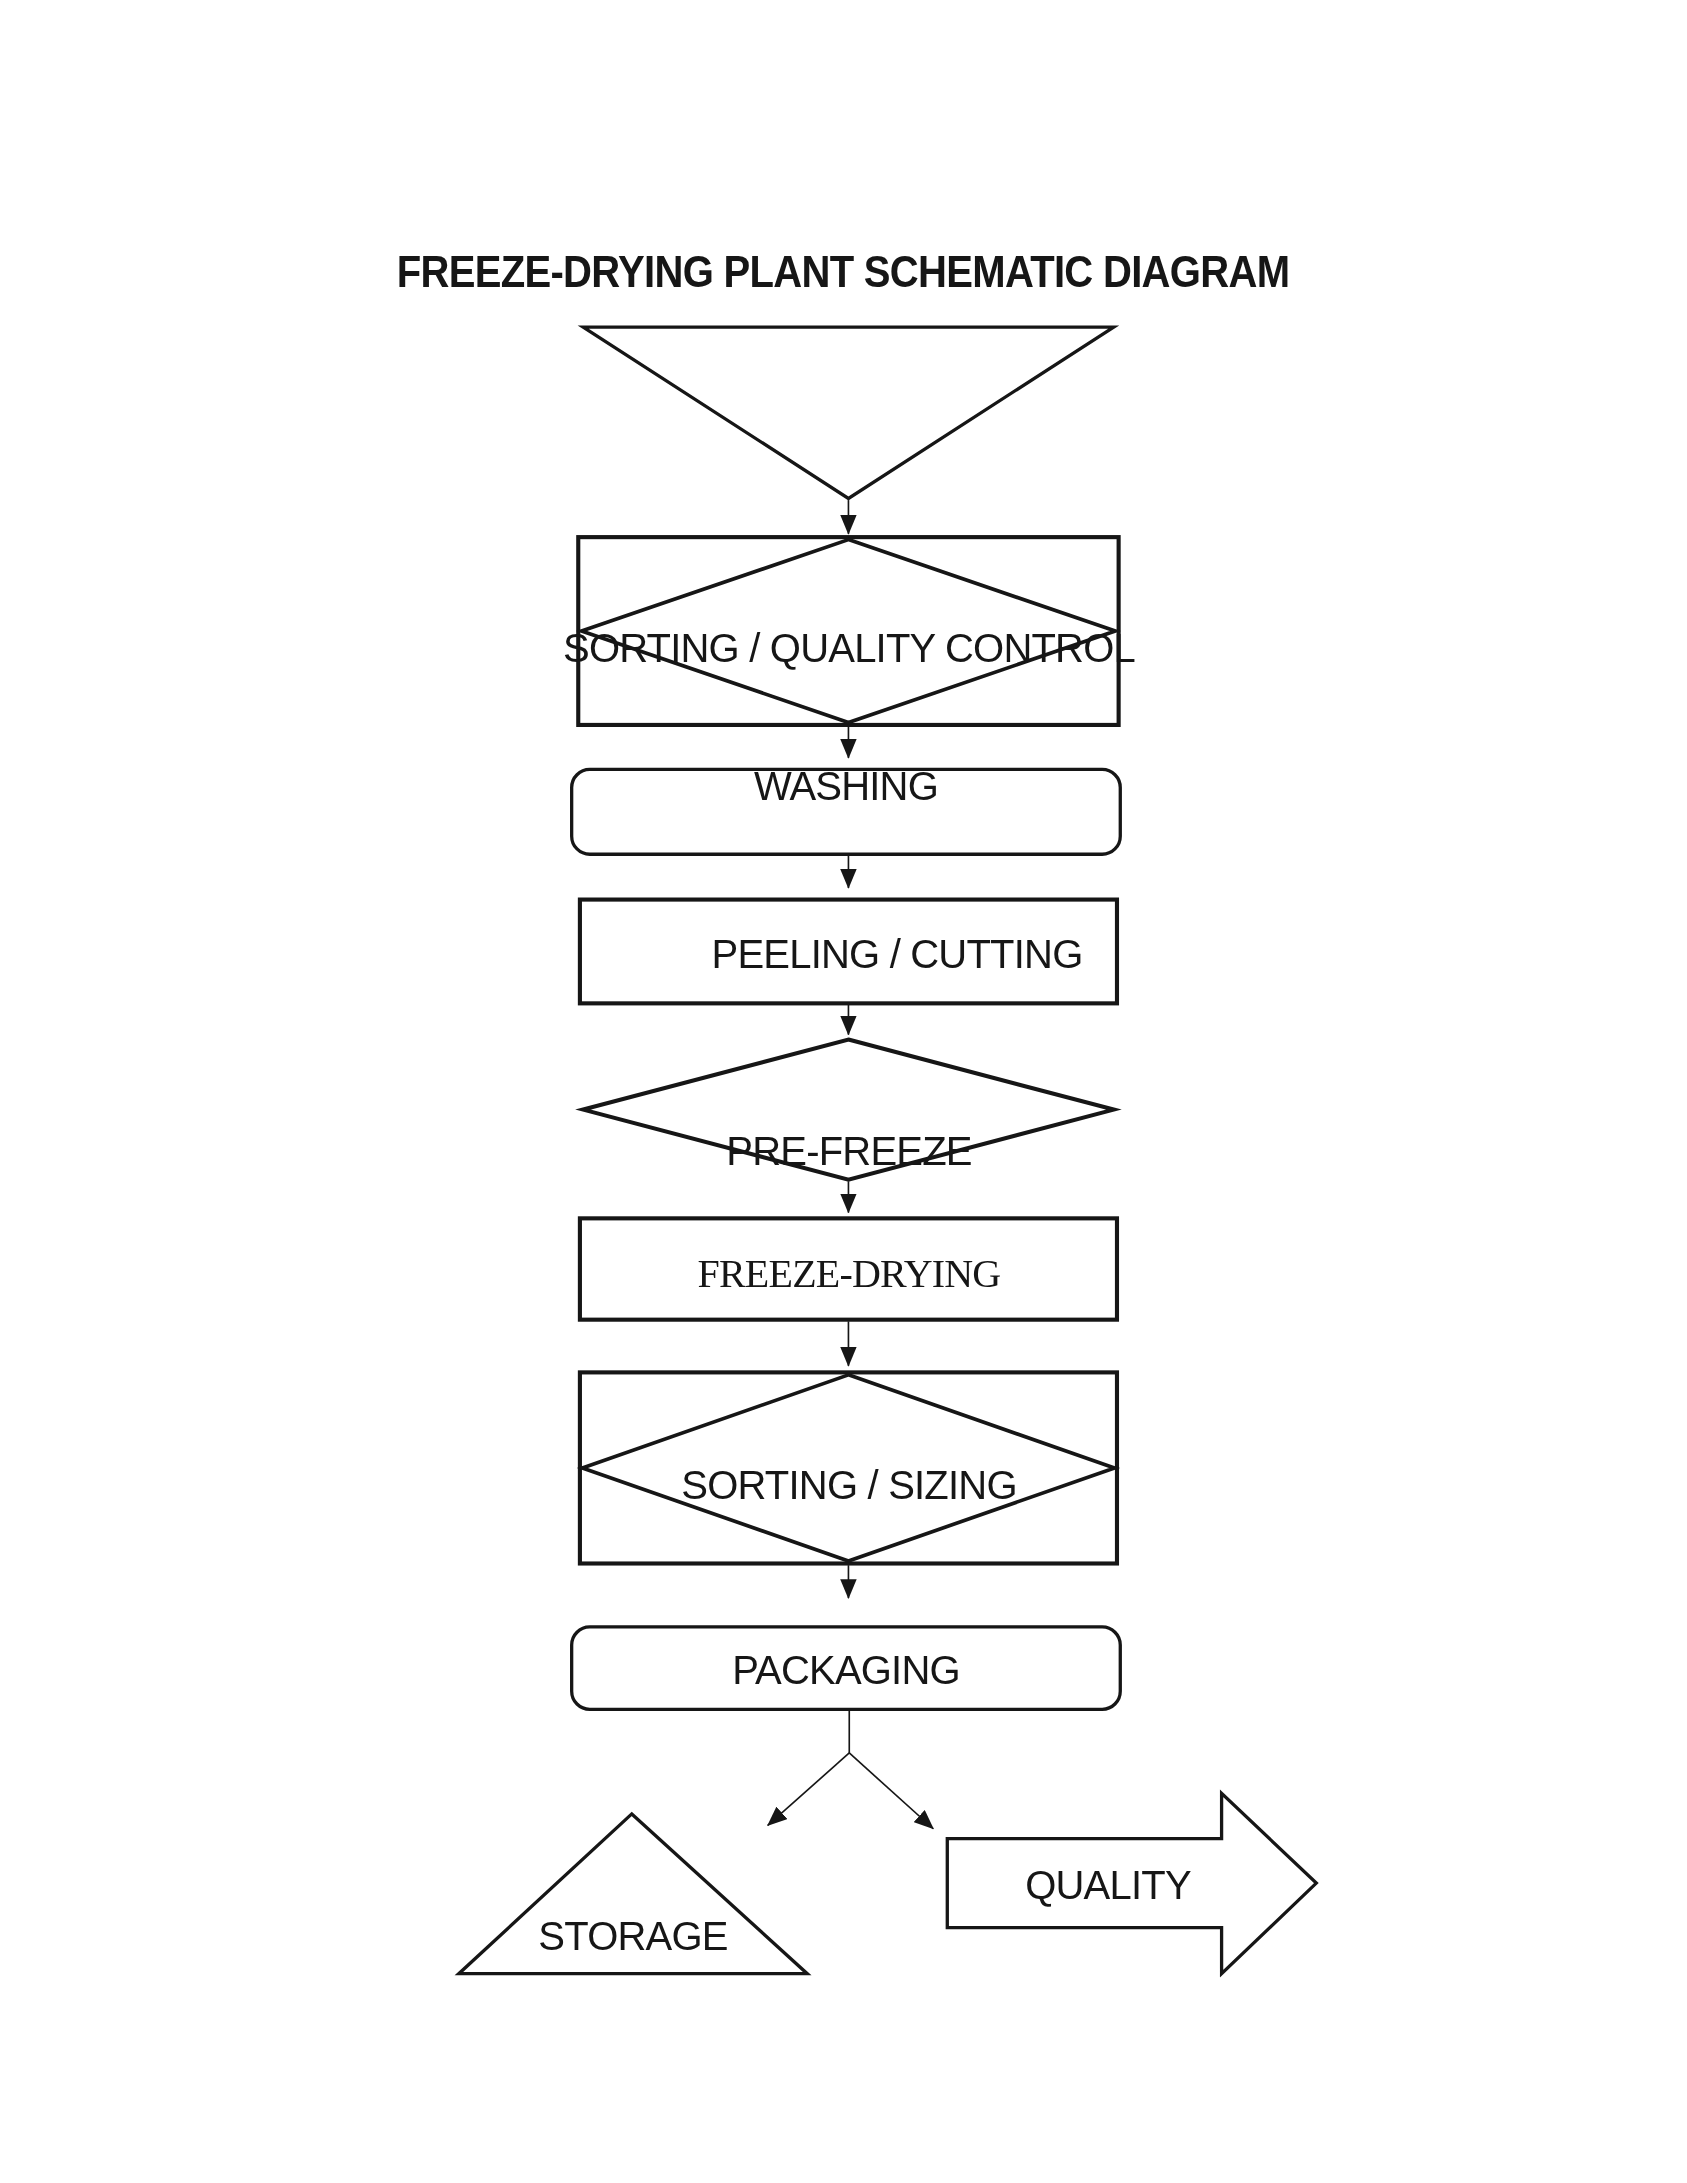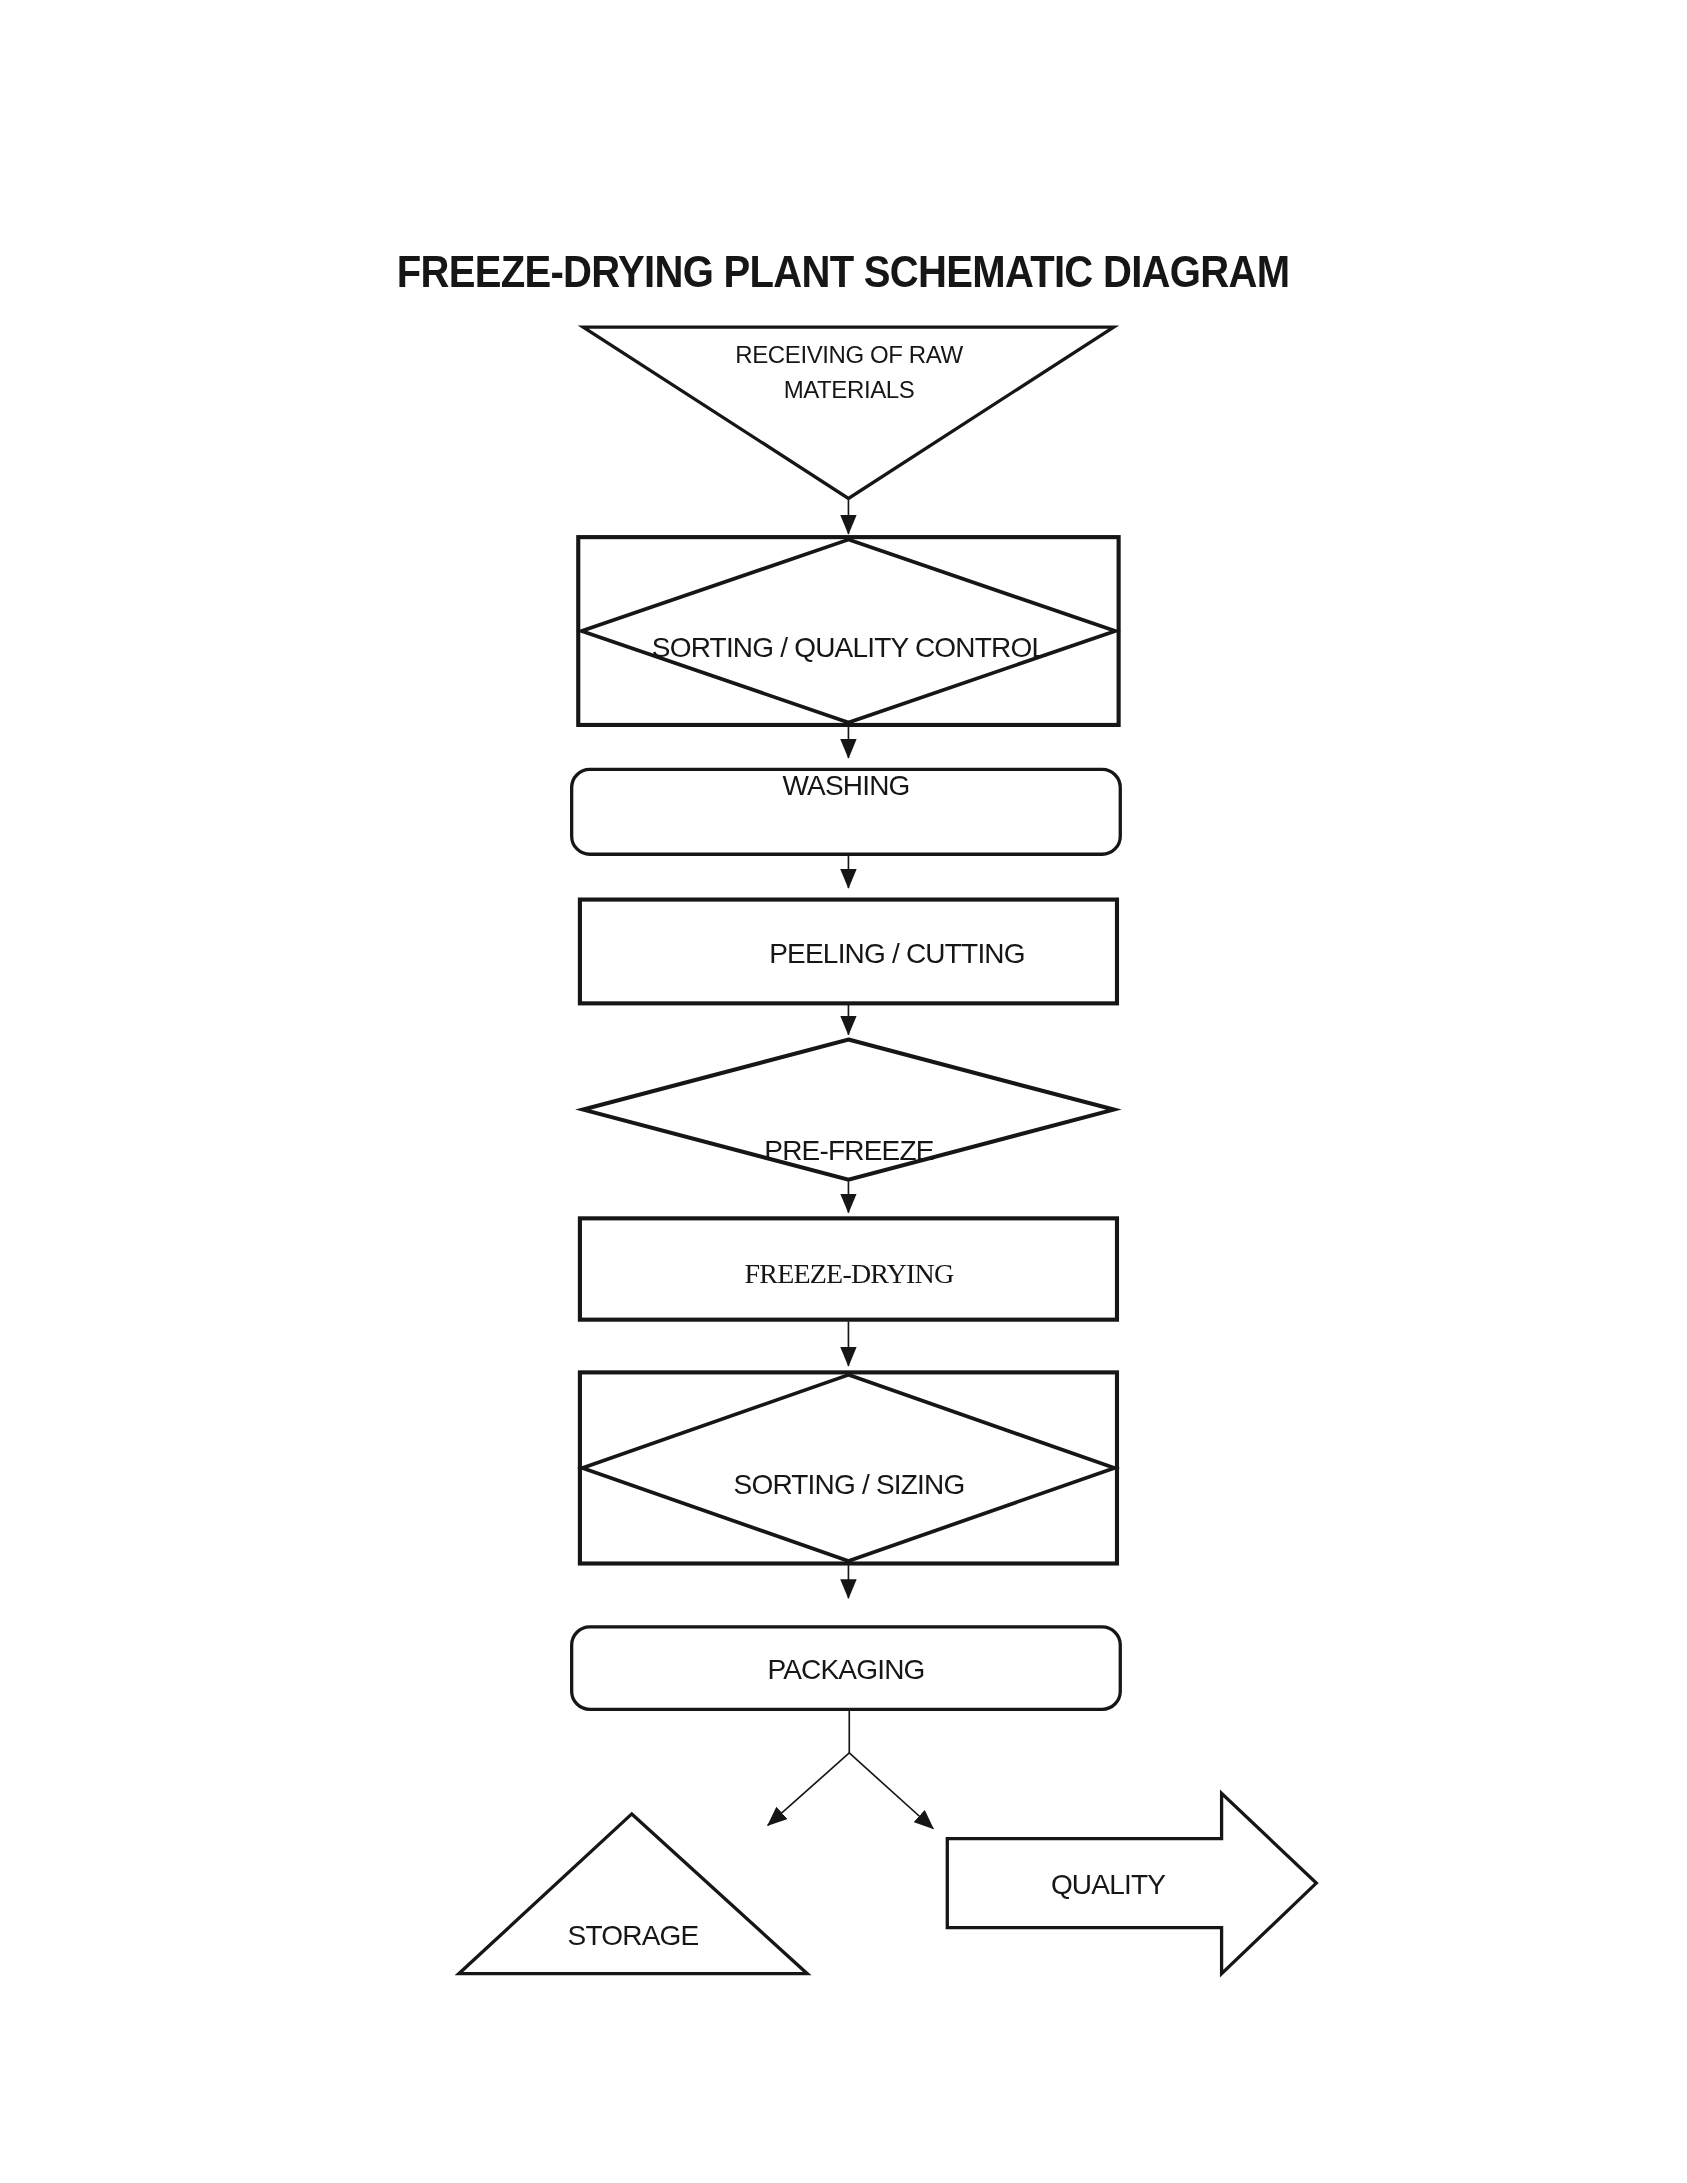--- a/index.html
+++ b/index.html
@@ -26,21 +26,21 @@
     fill:none; stroke:var(--ink);
   }
   .sw4  { stroke-width:4; }
   .sw45 { stroke-width:4.5; }
   .sw5  { stroke-width:5; }
   .thin { stroke-width:2; }
   .ah   { fill:var(--ink); stroke:none; }
 
   .lbl {
     position:absolute; transform:translate(-50%,-50%);
-    font-size:28px; letter-spacing:-0.8px; white-space:nowrap;
+    font-size:40px; letter-spacing:-0.8px; white-space:nowrap;
     color:var(--ink); text-align:center; line-height:1.15;
   }
   .lbl-sm { font-size:24px; letter-spacing:-0.4px; line-height:35px; }
   .lbl-sm span { display:block; }
 </style>
 </head>
 <body>
 
 <div class="page">
 
@@ -81,24 +81,20 @@
     <line class="thin" marker-end="url(#ah)" x1="1030" y1="1220" x2="1030" y2="1256"></line>
     <line class="thin" marker-end="url(#ah)" x1="1030" y1="1434" x2="1030" y2="1472"></line>
     <line class="thin" marker-end="url(#ah)" x1="1030" y1="1604" x2="1030" y2="1658"></line>
     <line class="thin" marker-end="url(#ah)" x1="1030" y1="1900" x2="1030" y2="1940"></line>
 
     <line class="thin" x1="1031" y1="2077" x2="1031" y2="2128"></line>
     <line class="thin" marker-end="url(#ah)" x1="1031" y1="2128" x2="932" y2="2216"></line>
     <line class="thin" marker-end="url(#ah)" x1="1031" y1="2128" x2="1133" y2="2220"></line>
   </svg>
 
-  <div class="lbl lbl-sm" style="left:849px; top:372px;">
-    <span>RECEIVING OF RAW</span>
-    <span>MATERIALS</span>
-  </div>
 
   <div class="lbl" style="left:849px; top:648px;">SORTING / QUALITY CONTROL</div>
 
   <div class="lbl" style="left:846px; top:786px;">WASHING</div>
 
   <div class="lbl" style="left:849px; top:954px;margin-left:48px;">PEELING / CUTTING</div>
 
   <div class="lbl" style="left:849px; top:1113px;margin-top:38px;">PRE-FREEZE</div>
 
   <div class="lbl" style="left:849px; top:1274px;font-family:Liberation Serif, serif;">FREEZE-DRYING</div>

